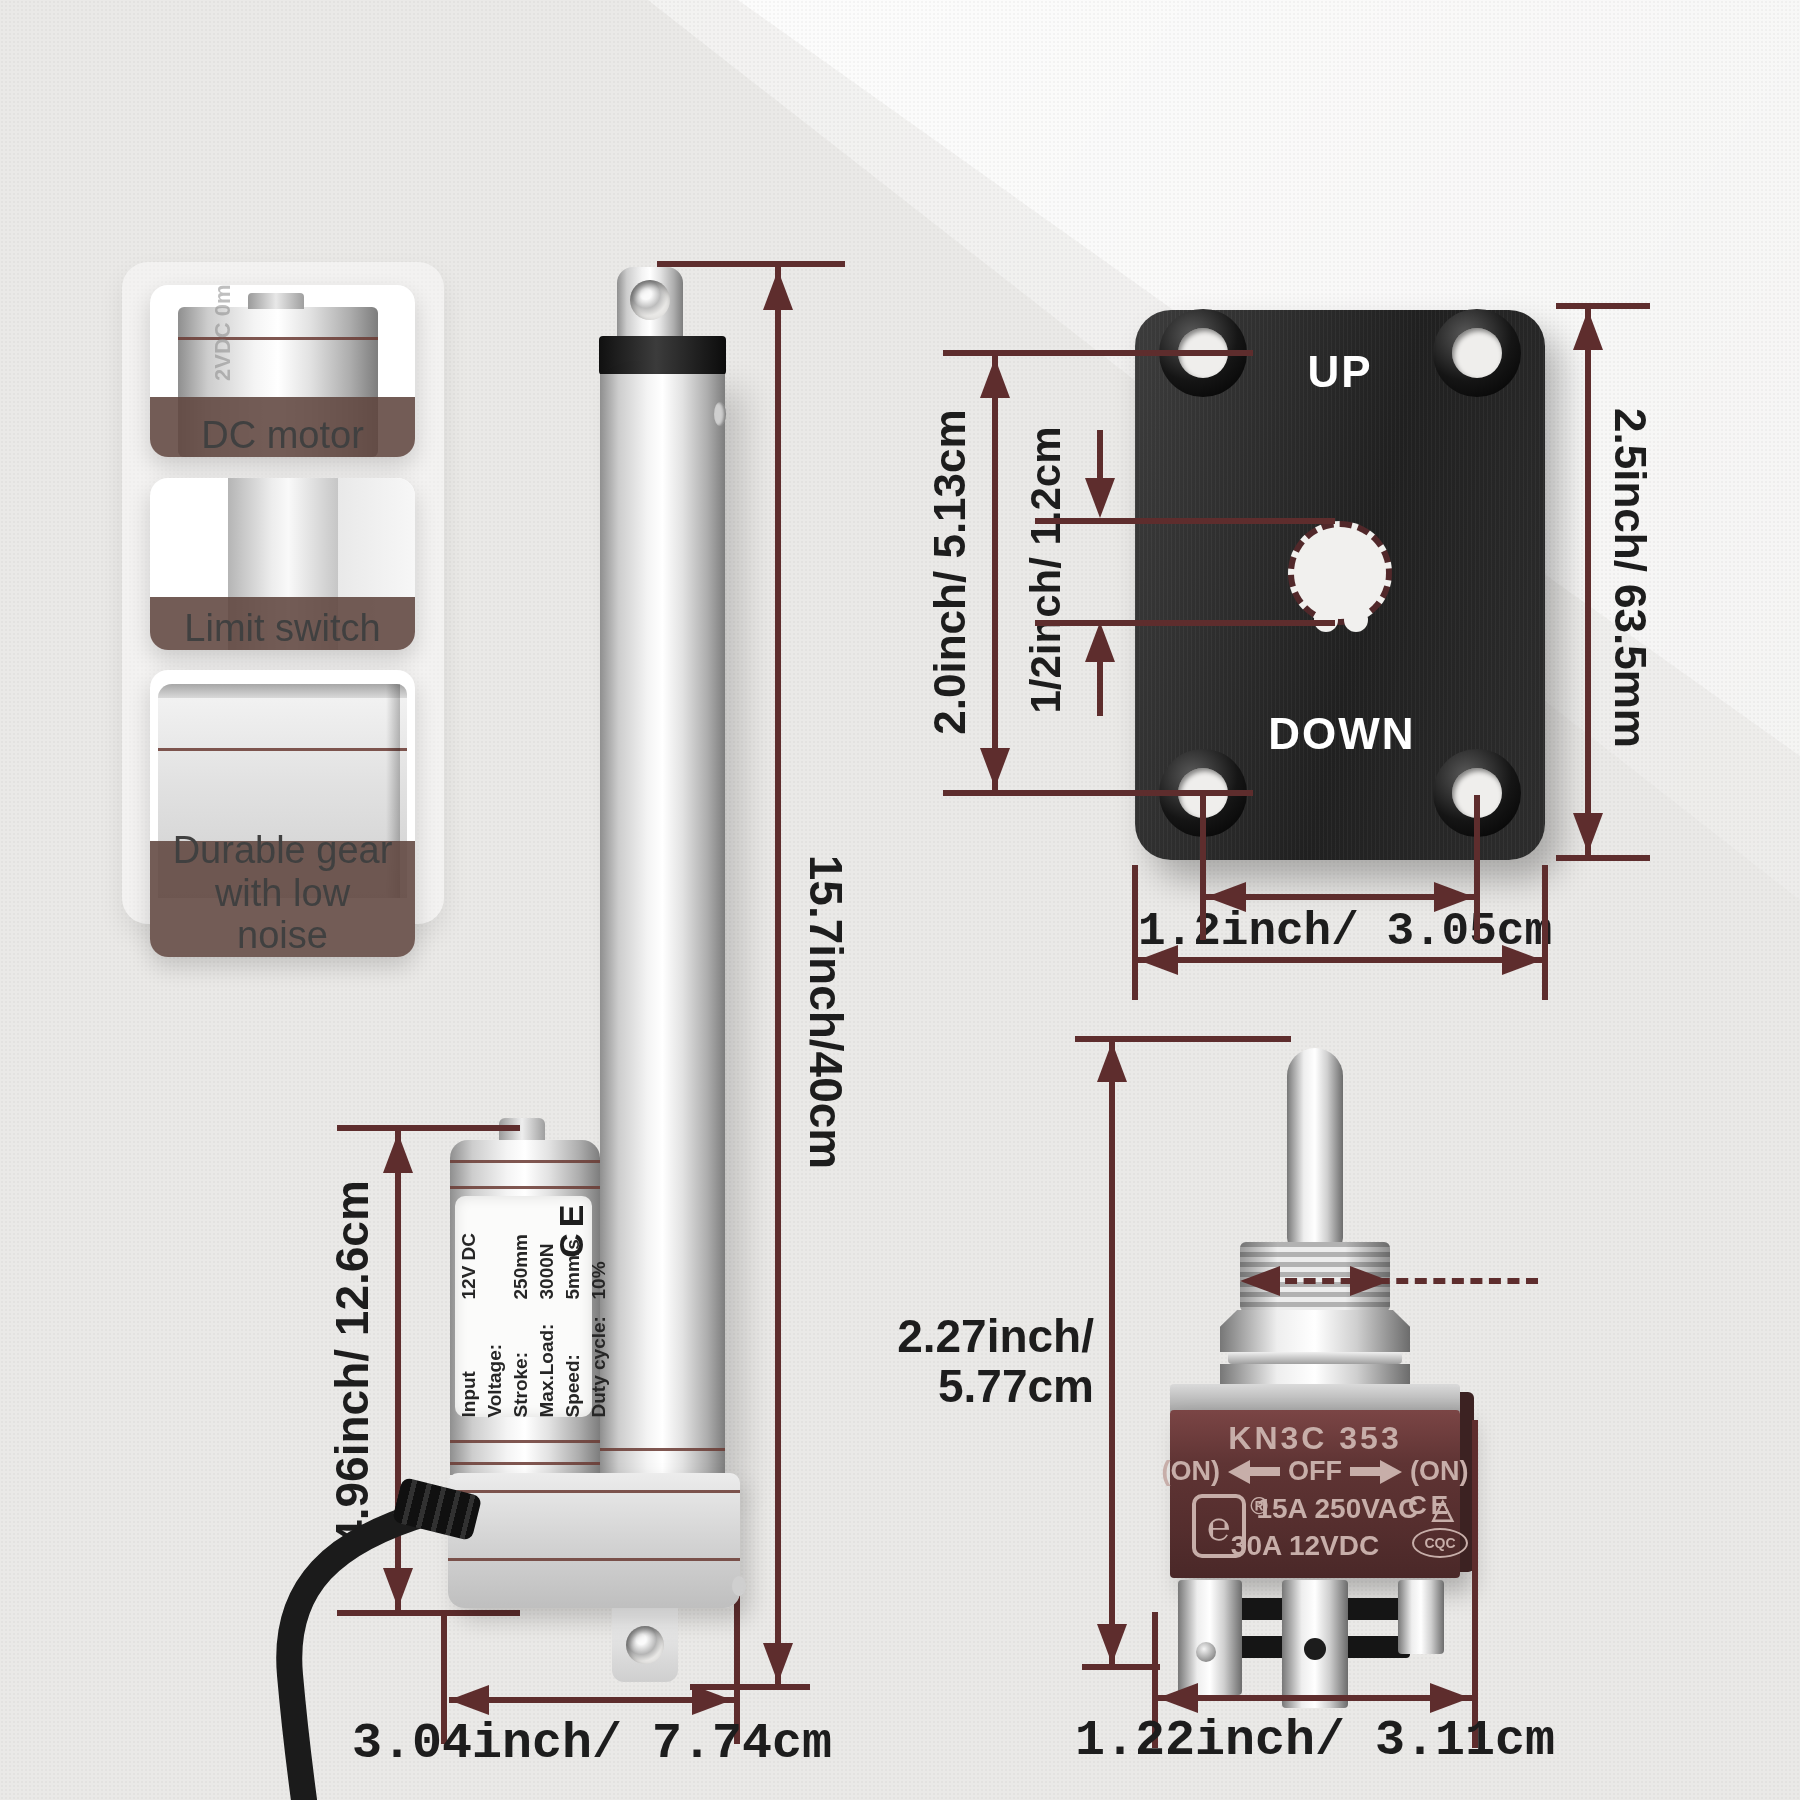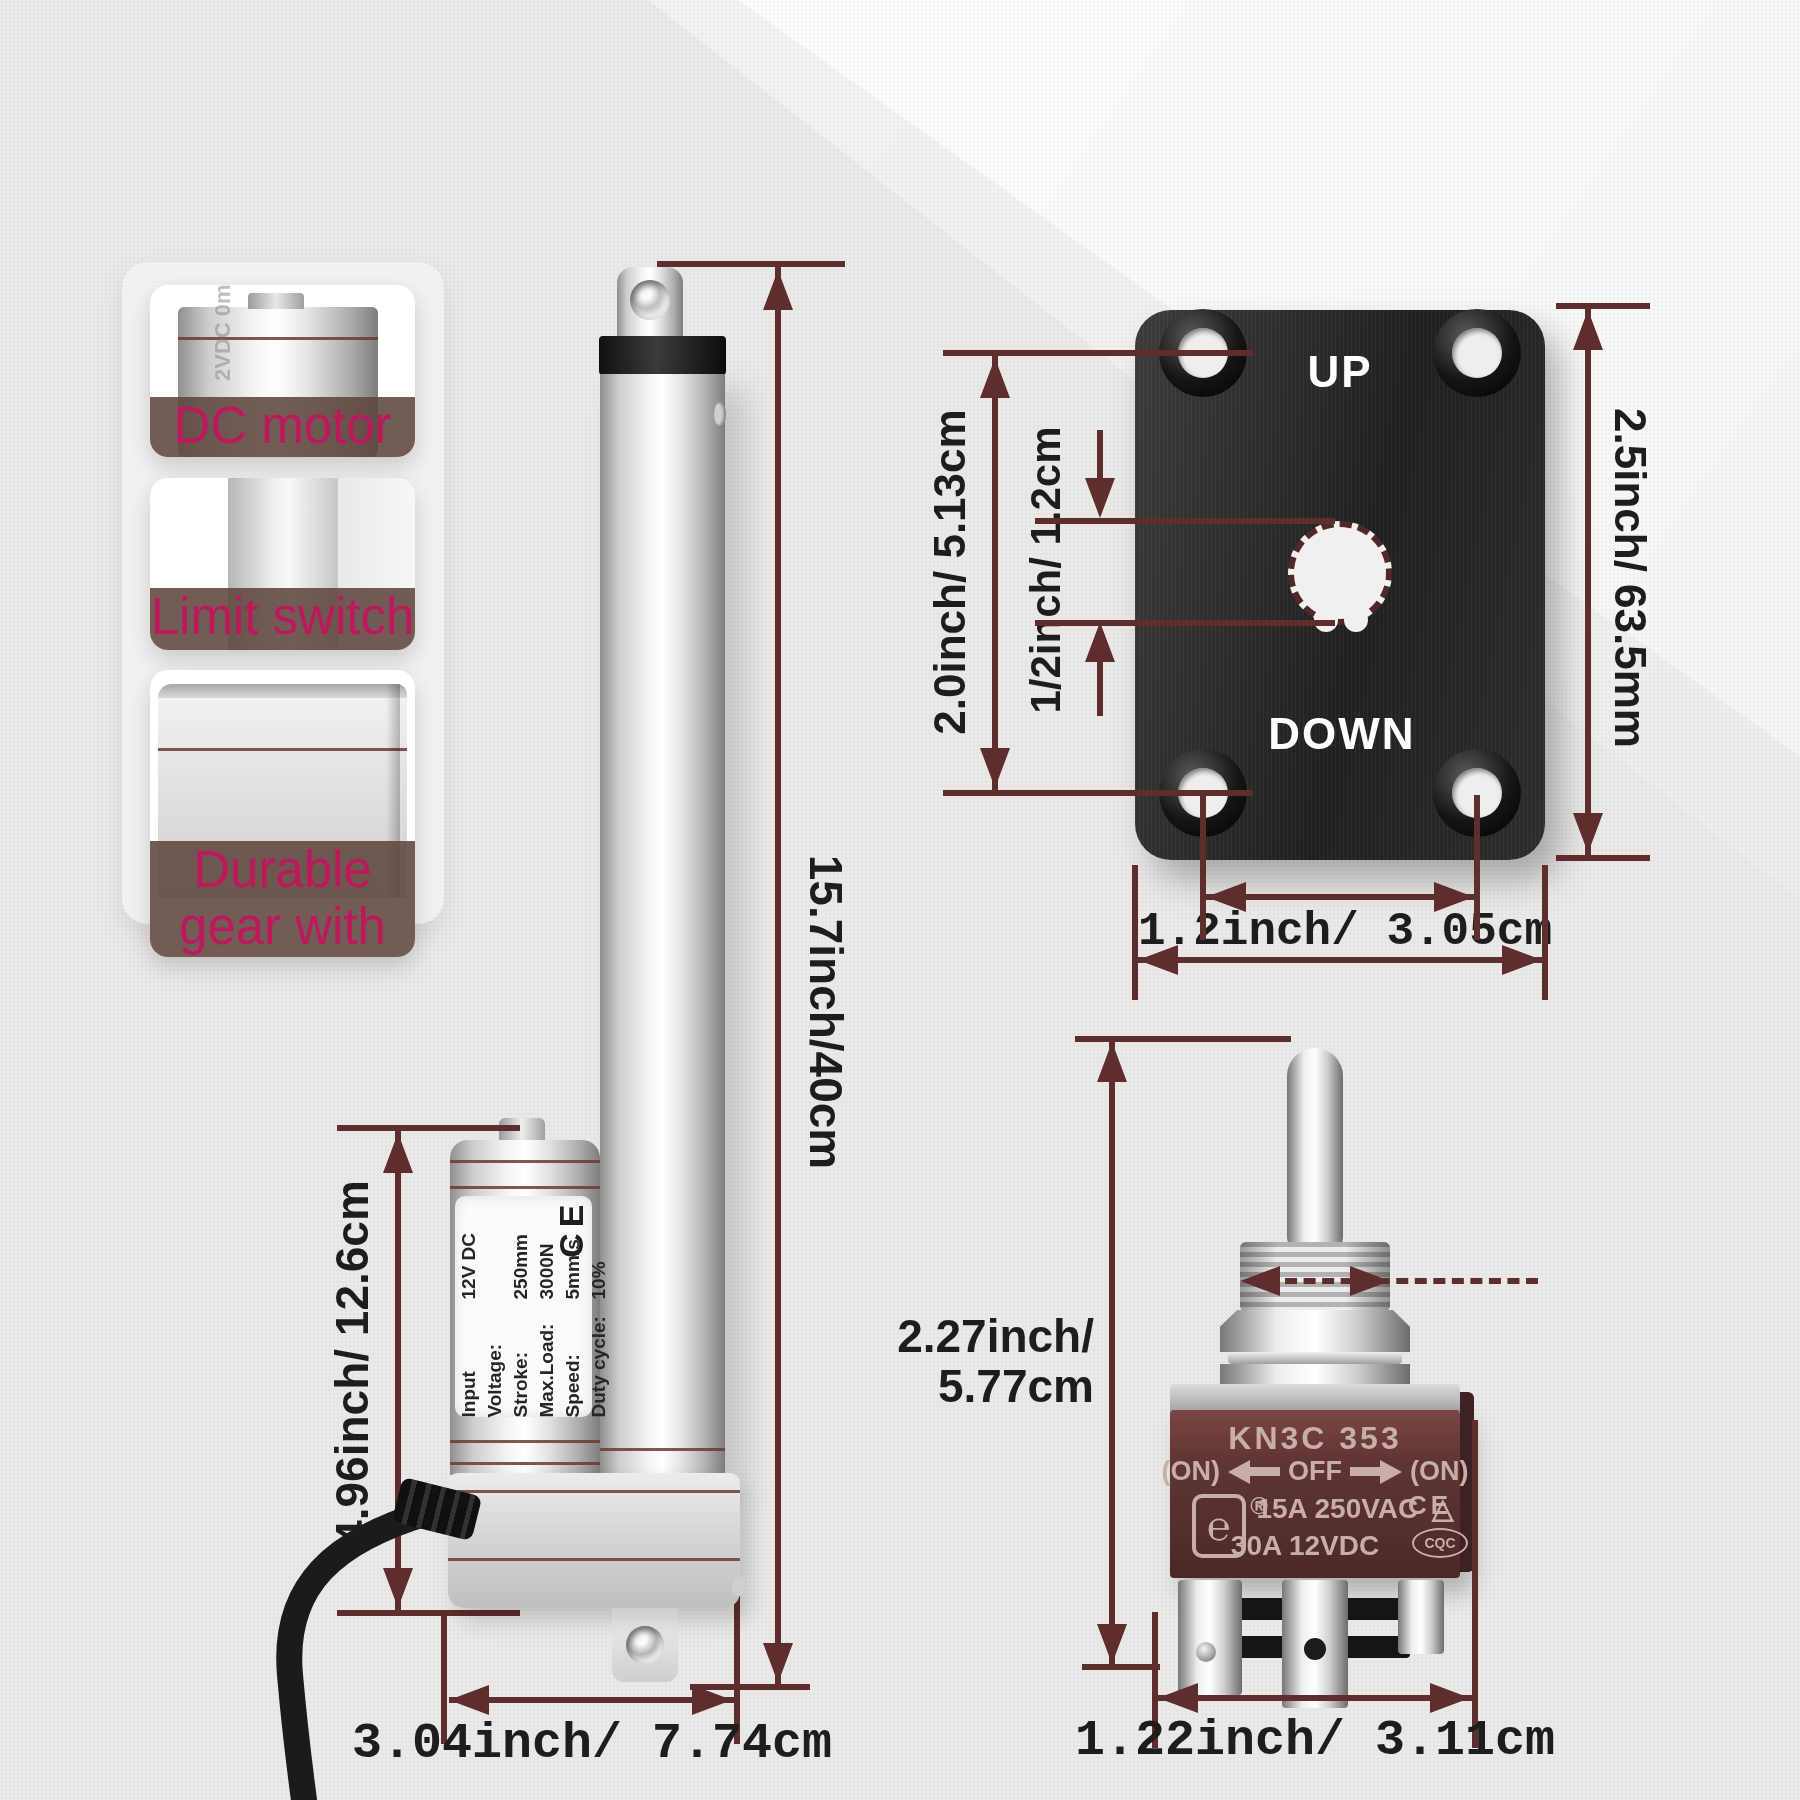--- a/index.html
+++ b/index.html
@@ -21,22 +21,22 @@
   .rotm90{transform:translate(-50%,-50%) rotate(-90deg);}
   .title{position:absolute;top:22px;left:0;width:100%;text-align:center;
     font-size:182px;font-weight:bold;letter-spacing:6px;color:#402428;
     text-shadow:0 0 12px #fff,0 0 22px #fff,4px 4px 14px rgba(255,255,255,.95);}
   
   .feature-panel{position:absolute;left:122px;top:262px;width:322px;height:662px;
     background:rgba(255,255,255,.42);border-radius:26px;box-shadow:0 12px 26px rgba(0,0,0,.08);}
   .card{position:absolute;left:150px;width:265px;background:#fff;border-radius:18px;
     overflow:hidden;box-shadow:0 10px 22px rgba(0,0,0,.16);}
   .band{position:absolute;left:0;right:0;bottom:0;background:rgba(96,69,63,.88);
-    color:#be185d;display:flex;align-items:flex-start;justify-content:center;text-align:center;
-    font-size:51px;line-height:1.12;}
+    color:#404040;display:flex;align-items:flex-end;justify-content:center;text-align:center;
+    font-size:38px;line-height:1.12;}
   .metalV{background:linear-gradient(90deg,#8f8f8f 0%,#cdcdcd 15%,#f4f4f4 38%,#ffffff 50%,#e2e2e2 66%,#adadad 86%,#7d7d7d 100%);}
   .metalBox{background:linear-gradient(180deg,#f4f4f4 0%,#e2e2e2 45%,#cfcfcf 100%);}
   .ring{position:absolute;background:#6a3a33;height:3px;opacity:.85;}
   
   .plate{position:absolute;left:1135px;top:310px;width:410px;height:550px;border-radius:36px;
     background:linear-gradient(102deg,#3c3c3c,#202020 55%,#2d2d2d);
     box-shadow:16px 20px 34px rgba(0,0,0,.28);}
   .plate:after{content:"";position:absolute;inset:0;border-radius:36px;
     background:repeating-linear-gradient(90deg,rgba(255,255,255,.045) 0 1px,transparent 1px 4px);}
   .phole{position:absolute;width:88px;height:88px;border-radius:50%;
@@ -81,21 +81,21 @@
                 transform:rotate(-90deg);transform-origin:left top;white-space:nowrap;">2VDC 0mm 00N m/s</div>
     <div class="band" style="height:60px;">
       <span>DC motor</span>
     </div>
   </div>
 
   <div class="card" style="top:478px;height:172px;">
     <div class="abs" style="left:78px;top:0;width:110px;height:172px;
                 background:linear-gradient(90deg,#b5b5b5,#ededed 40%,#f9f9f9 55%,#c6c6c6 100%);"></div>
     <div class="abs" style="left:188px;top:0;width:77px;height:172px;background:linear-gradient(90deg,#e9e9e9,#f7f7f7);"></div>
-    <div class="band" style="height:62px;">
+    <div class="band" style="height:53px;">
       <span>Limit switch</span>
     </div>
   </div>
 
   <div class="card" style="top:670px;height:287px;">
     <div class="abs metalBox" style="left:8px;top:14px;width:249px;height:214px;border-radius:14px 10px 0 0;"></div>
     <div class="abs" style="left:8px;top:14px;width:249px;height:14px;background:linear-gradient(180deg,#a7a7a7,#d9d9d9);border-radius:14px 10px 0 0;"></div>
     <div class="ring" style="left:8px;top:78px;width:249px;"></div>
     <div class="abs" style="left:236px;top:14px;width:14px;height:214px;background:linear-gradient(90deg,rgba(0,0,0,0),rgba(0,0,0,.25));"></div>
     <div class="band" style="height:116px;">

